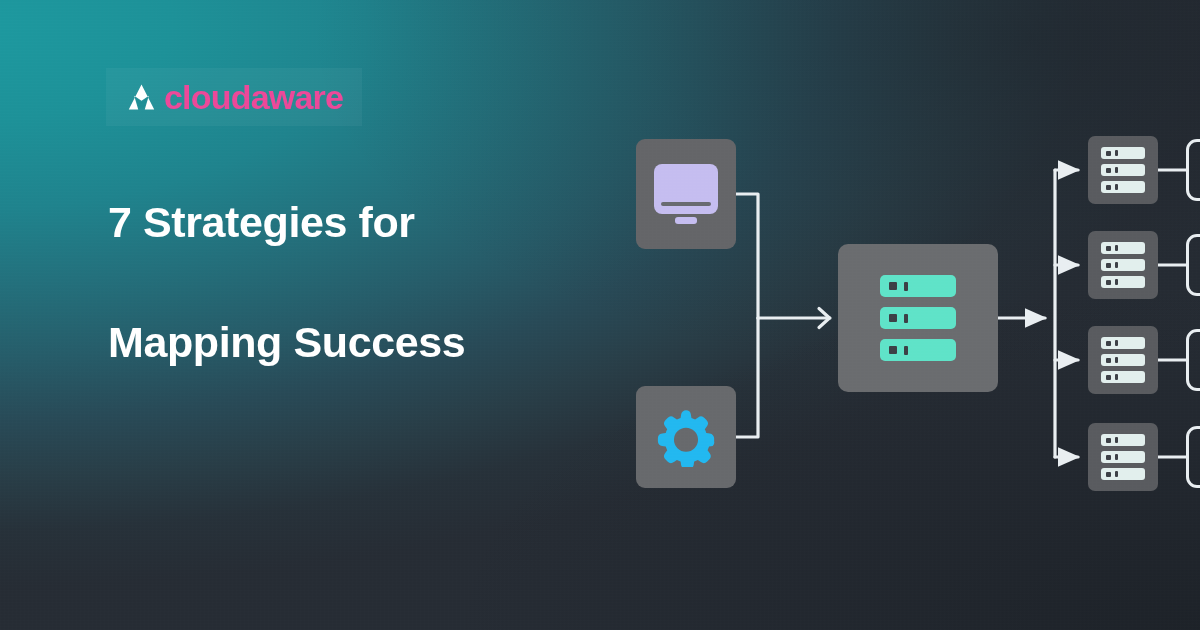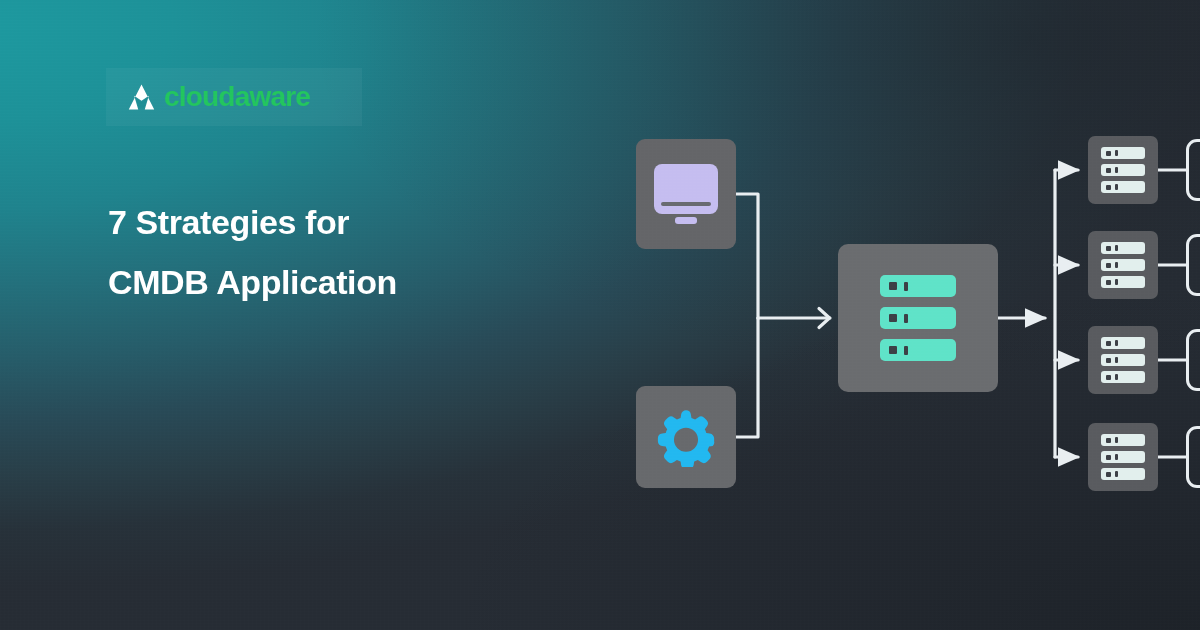--- a/index.html
+++ b/index.html
@@ -83,35 +83,35 @@
     box-sizing: border-box;
   }
   .logo-mark {
     width: 27px;
     height: 28px;
     flex: 0 0 auto;
     display: block;
   }
   .logo-word {
     margin-left: 9px;
-    color: #22c55e;
-    font-size: 28px;
+    color: #ec4899;
+    font-size: 34px;
     font-weight: bold;
     letter-spacing: -0.8px;
     line-height: 1;
   }
 
   
   .headline {
     position: absolute;
     left: 108px;
     top: 192px;
     width: 470px;
     color: #ffffff;
-    font-size: 34px;
+    font-size: 43px;
     font-weight: bold;
     line-height: 60px;
     letter-spacing: -0.4px;
     margin: 0;
   }
 
   
   .diagram {
     position: absolute;
     left: 0;
@@ -377,16 +377,16 @@
   </div>
 
   <div class="logo-badge">
     <svg class="logo-mark" viewBox="0 0 28 29">
       <path fill="#ffffff" d="M14 1.6 L27.2 27.4 L0.8 27.4 Z M14 18.3 L6.4 13.2 L10.6 27.4 L17.4 27.4 L21.6 13.2 Z"></path>
       <path fill="#1f8e95" d="M14 19.6 L8.0 15.6 L11.1 26.1 L16.9 26.1 L20.0 15.6 Z"></path>
     </svg>
     <span class="logo-word">cloudaware</span>
   </div>
 
-  <h1 class="headline"><span>7 Strategies for</span><br><span>CMDB Application</span><br><br><br></h1>
+  <h1 class="headline"><span>7 Strategies for</span><br><br><span>Mapping Success</span><br><br></h1>
 
   <div class="bg-noise"></div>
 </div>
 
 </body></html>

